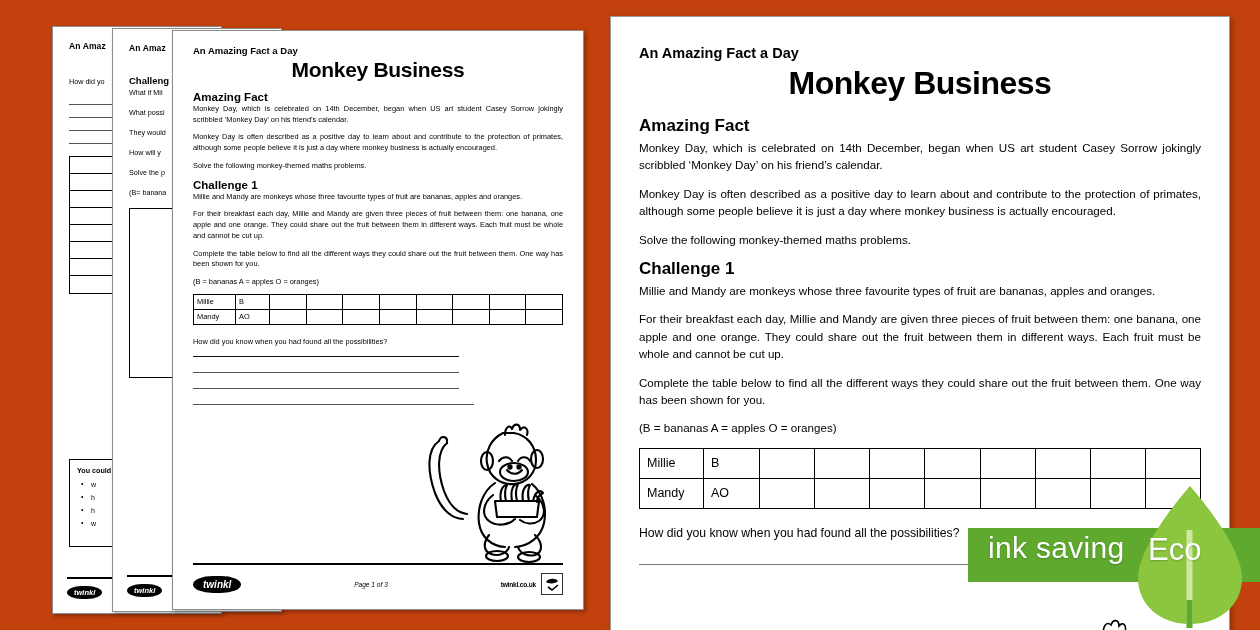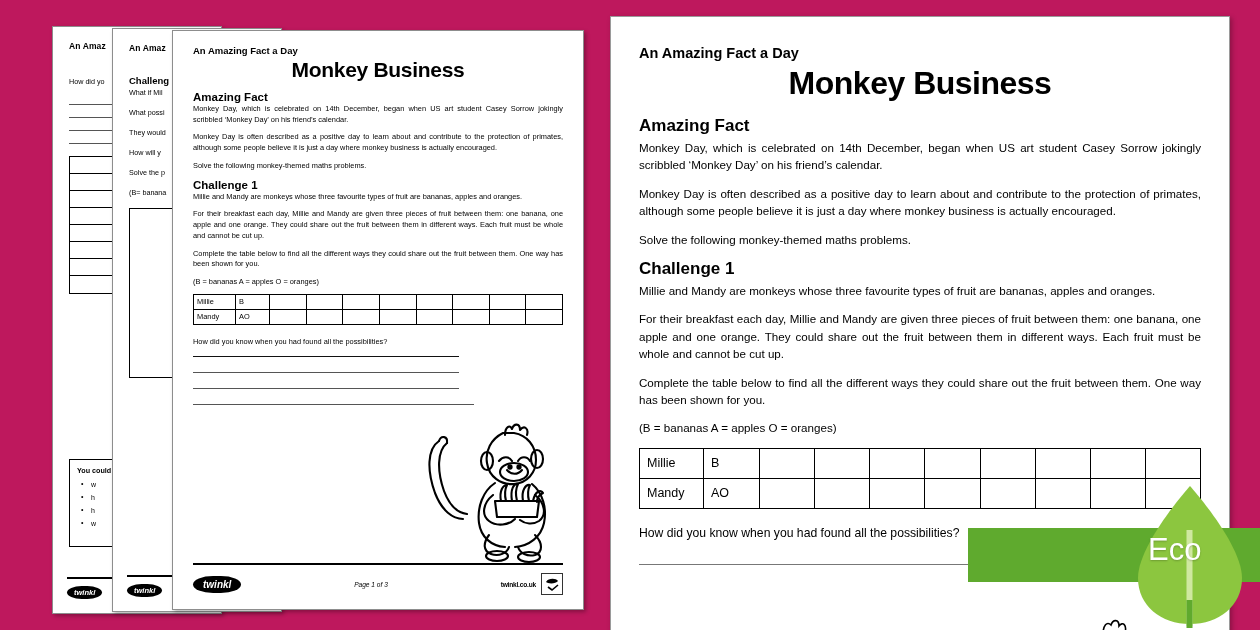--- a/index.html
+++ b/index.html
@@ -10,21 +10,21 @@
     height: 630px;
     overflow: hidden;
     background: #f5e08c;
     font-family: "Liberation Sans", sans-serif;
   }
 
   #stage {
     position: relative;
     width: 1260px;
     height: 630px;
-    background: #be185d;
+    background: #c2410c;
   }
 
   
   .sheet {
     position: absolute;
     background: #ffffff;
     border: 1px solid #8d8d8d;
     box-shadow: 2px 2px 4px rgba(0,0,0,0.30);
     overflow: hidden;
   }
@@ -453,16 +453,17 @@
   </div>
 
   <div id="eco-ribbon"></div>
 
   <svg id="eco-leaf" viewBox="0 0 140 146">
     <path d="M70 4 C70 4 18 62 18 96 C18 124 41 142 70 142 C99 142 122 124 122 96 C122 62 70 4 70 4 Z" fill="#8cc63f"></path>
     <rect x="66.5" y="48" width="6" height="96" fill="#cfe8a0"></rect>
     <rect x="66.5" y="118" width="6" height="28" fill="#5faa2e"></rect>
   </svg>
 
+  <div id="eco-text">ink saving</div>
 
   <div id="eco-leaf-label">Eco</div>
 
 </div>
 
 </body></html>

